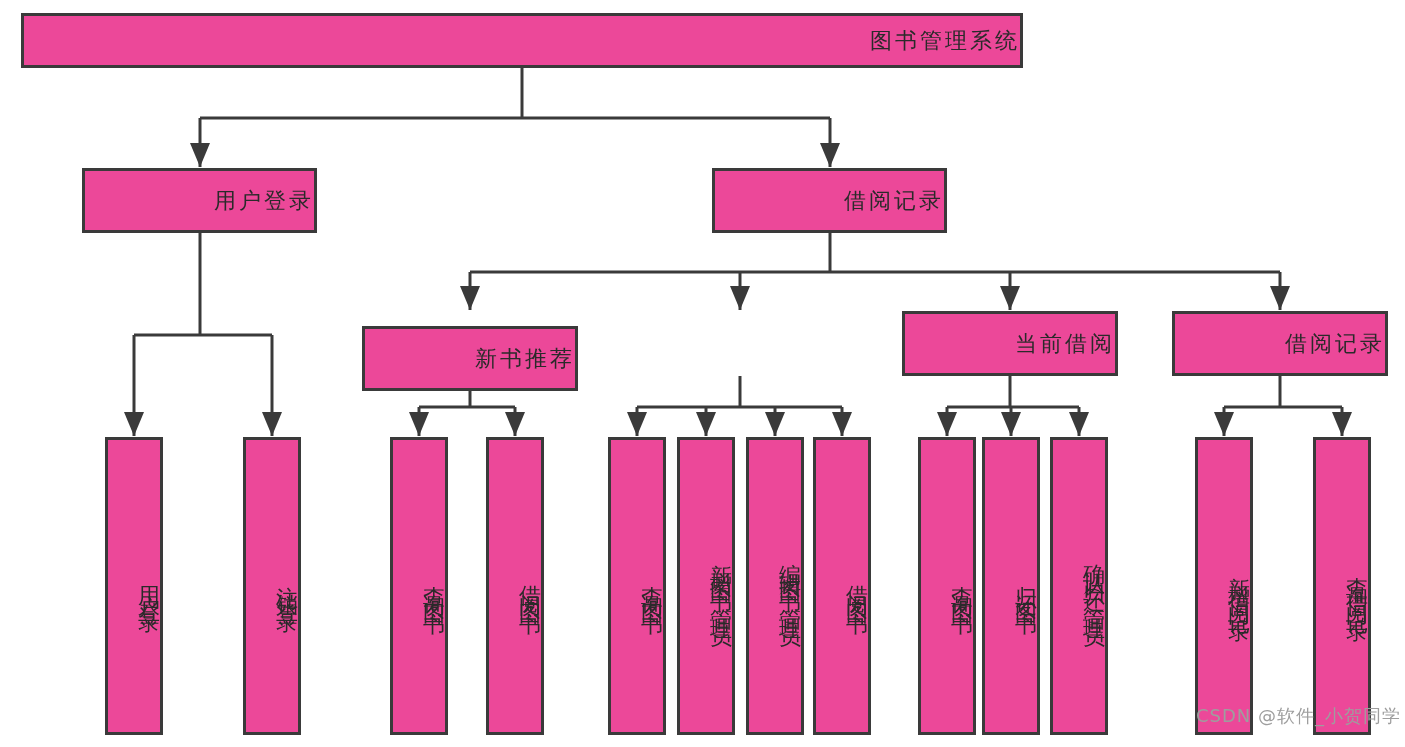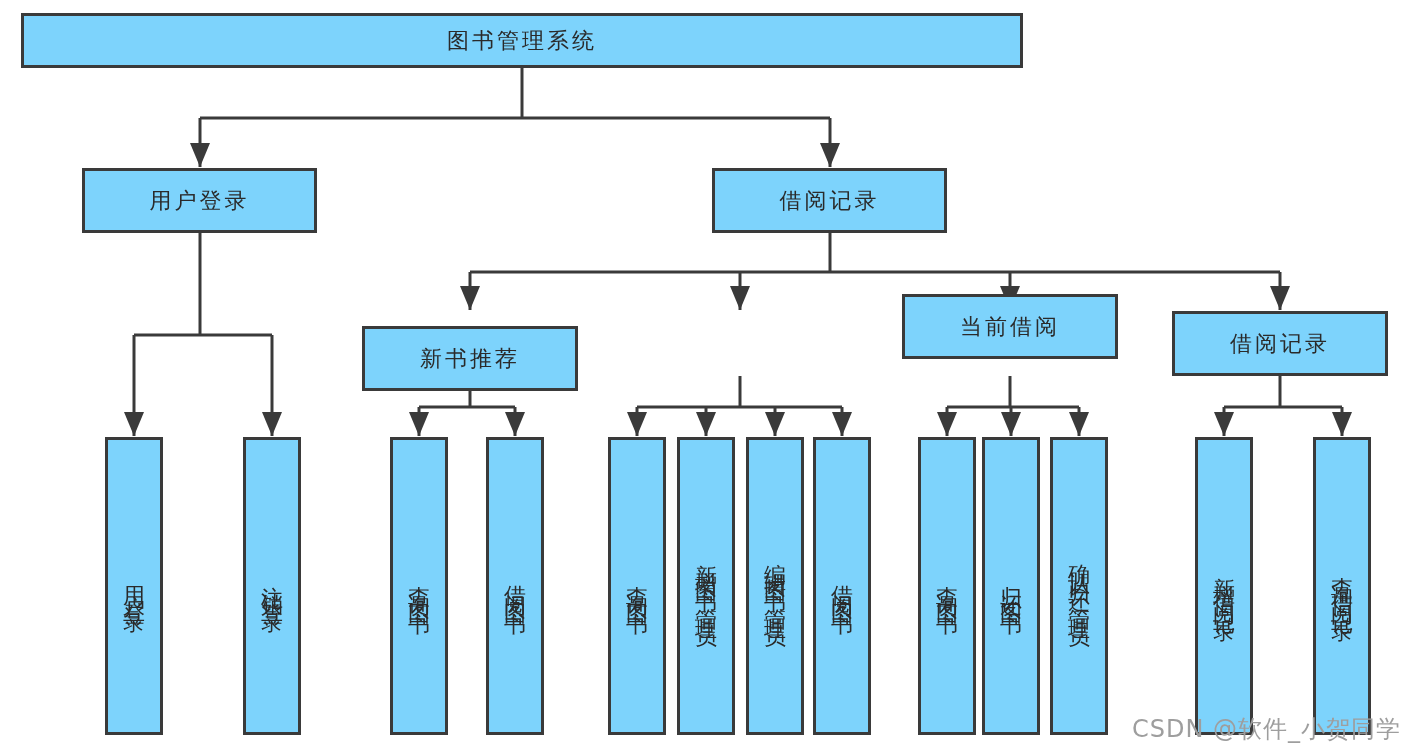--- a/index.html
+++ b/index.html
@@ -5,30 +5,30 @@
   html,body{margin:0;padding:0;background:#fff;}
   .canvas{
     position:relative;width:1405px;height:747px;background:#fff;overflow:hidden;
     font-family:"DejaVu Sans","Liberation Sans",sans-serif;
   }
   svg.connectors{position:absolute;left:0;top:0;width:1405px;height:747px;}
   .connectors path.ln, .connectors line{stroke:var(--line,#3a3a3a);stroke-width:3;fill:none;}
   .connectors marker path{fill:var(--line,#3a3a3a);stroke:none;}
   .node{
     position:absolute;box-sizing:border-box;border:3px solid var(--line,#3a3a3a);
-    background:#7dd3fc;display:flex;align-items:center;justify-content:center;
+    background:#ec4899;display:flex;align-items:center;justify-content:flex-end;
     color:var(--text,#2a2a2a);
   }
   .node.h span{font-size:22px;letter-spacing:3px;white-space:nowrap;}
   .node.v .vtext{
     writing-mode:vertical-rl;text-orientation:mixed;
     font-size:22px;letter-spacing:9px;line-height:1;white-space:nowrap;
   }
   .watermark{
-    position:absolute;right:4px;bottom:2px;font-size:24px;letter-spacing:1px;
+    position:absolute;right:4px;bottom:19px;font-size:18px;letter-spacing:1px;
     color:var(--watermark,#9e9e9e);white-space:nowrap;
   }
 </style>
 </head>
 <body>
 
 <div class="canvas">
 
   <svg class="connectors" viewBox="0 0 1405 747">
     <defs>
@@ -99,21 +99,21 @@
   <div class="node h" style="left:82px;top:168px;width:235px;height:65px">
     <span>用户登录</span>
   </div>
   <div class="node h" style="left:712px;top:168px;width:235px;height:65px">
     <span>借阅记录</span>
   </div>
 
   <div class="node h" style="left:362px;top:326px;width:216px;height:65px">
     <span>新书推荐</span>
   </div>
-  <div class="node h" style="left:902px;top:294px;width:216px;height:65px">
+  <div class="node h" style="left:902px;top:311px;width:216px;height:65px">
     <span>当前借阅</span>
   </div>
   <div class="node h" style="left:1172px;top:311px;width:216px;height:65px">
     <span>借阅记录</span>
   </div>
 
   <div class="node v" style="left:105px;top:437px;width:58px;height:298px">
     <span class="vtext">用户登录</span>
   </div>
   <div class="node v" style="left:243px;top:437px;width:58px;height:298px">

